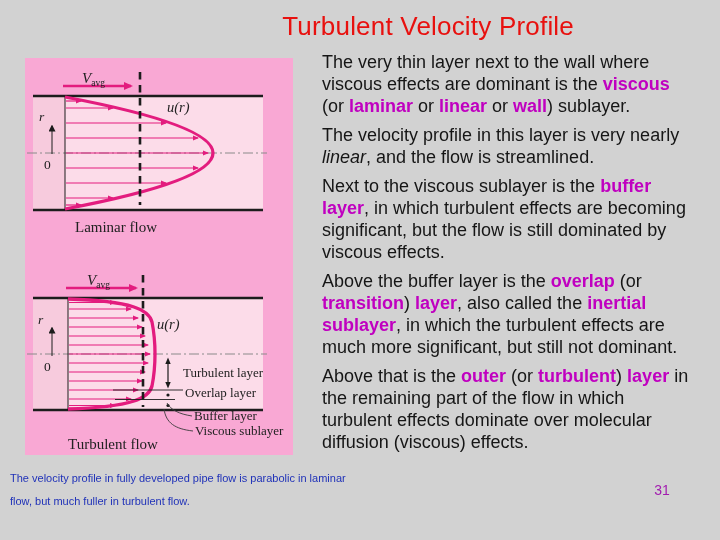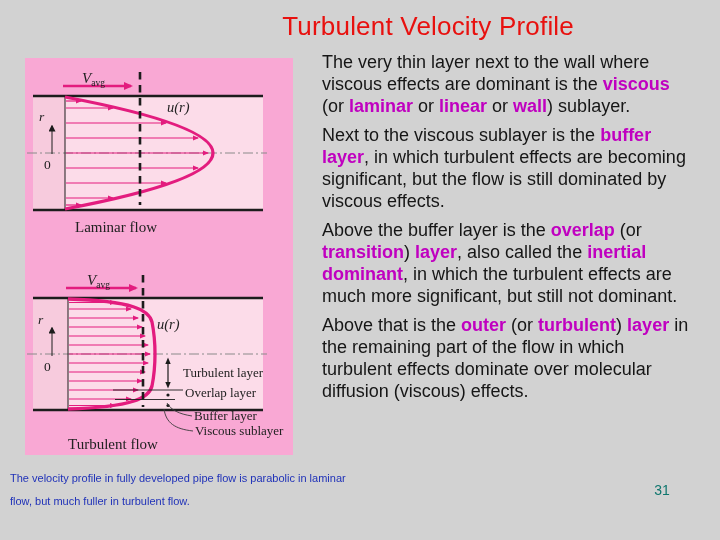--- a/index.html
+++ b/index.html
@@ -22,21 +22,21 @@
   }
   .text-col p{margin:0 0 7px 0;}
   .kw{color:#c000c0;font-weight:bold;}
   .it{font-style:italic;}
   .footer{
     position:absolute;left:10px;top:467px;width:600px;
     font-size:11px;line-height:23px;color:#2032b8;
   }
   .pagenum{
     position:absolute;left:644px;top:482px;width:36px;
-    font-size:14px;color:#0f766e;text-align:center;
+    font-size:14px;color:#a21caf;text-align:center;
   }
   svg text{font-family:"Liberation Serif","DejaVu Serif",serif;fill:#222222;}
   .fV{font-size:15px;font-style:italic;}
   .fVsub{font-size:9.5px;font-style:normal;}
   .fLbl{font-size:14.5px;font-style:italic;}
   .fAxis{font-size:13.5px;font-style:italic;}
   .fZero{font-size:13.5px;}
   .fCap{font-size:15px;}
   .fLayer{font-size:13px;}
 </style>
@@ -143,19 +143,20 @@
       <text class="fLayer" x="169" y="362">Buffer layer</text>
       <text class="fLayer" x="170" y="377">Viscous sublayer</text>
 
       <text class="fCap" x="88" y="391" text-anchor="middle">Turbulent flow</text>
     </g>
   </svg>
 </div>
 
 <div class="text-col">
   <p><span>The very thin layer next to the wall where</span><br><span>viscous effects are dominant is the </span><span class="kw">viscous</span><br><span>(or </span><span class="kw">laminar</span><span> or </span><span class="kw">linear</span><span> or </span><span class="kw">wall</span><span>) sublayer.</span></p>
+  <p><span>The velocity profile in this layer is very nearly</span><br><span class="it">linear</span><span>, and the flow is streamlined.</span></p>
   <p><span>Next to the viscous sublayer is the </span><span class="kw">buffer</span><br><span class="kw">layer</span><span>, in which turbulent effects are becoming</span><br><span>significant, but the flow is still dominated by</span><br><span>viscous effects.</span></p>
-  <p><span>Above the buffer layer is the </span><span class="kw">overlap</span><span> (or</span><br><span class="kw">transition</span><span>) </span><span class="kw">layer</span><span>, also called the </span><span class="kw">inertial</span><br><span class="kw">dominant</span><span>, in which the turbulent effects are</span><br><span>much more significant, but still not dominant.</span></p>
+  <p><span>Above the buffer layer is the </span><span class="kw">overlap</span><span> (or</span><br><span class="kw">transition</span><span>) </span><span class="kw">layer</span><span>, also called the </span><span class="kw">inertial</span><br><span class="kw">sublayer</span><span>, in which the turbulent effects are</span><br><span>much more significant, but still not dominant.</span></p>
   <p><span>Above that is the </span><span class="kw">outer</span><span> (or </span><span class="kw">turbulent</span><span>) </span><span class="kw">layer</span><span> in</span><br><span>the remaining part of the flow in which</span><br><span>turbulent effects dominate over molecular</span><br><span>diffusion (viscous) effects.</span></p>
 </div>
 
 <div class="footer"><span>The velocity profile in fully developed pipe flow is parabolic in laminar</span><br><span>flow, but much fuller in turbulent flow.</span></div>
 <div class="pagenum">31</div>
 
 </body></html>

